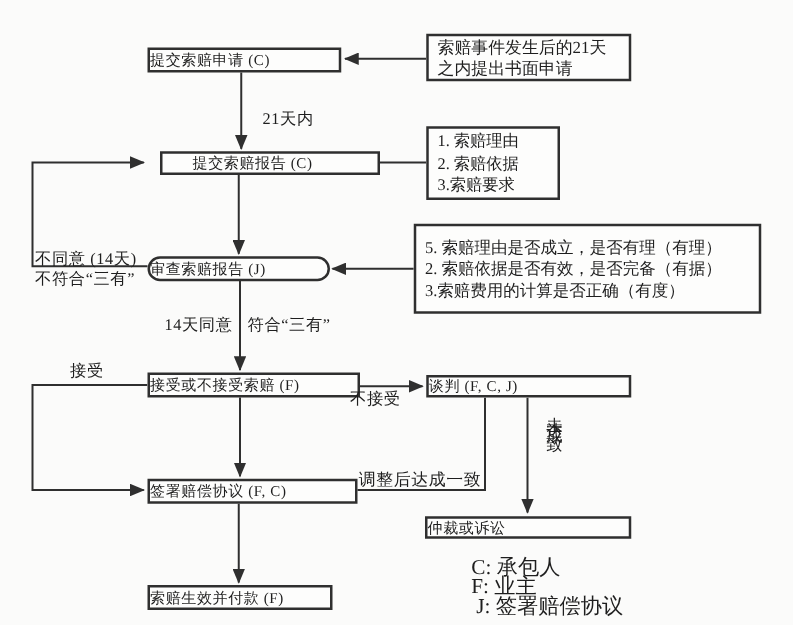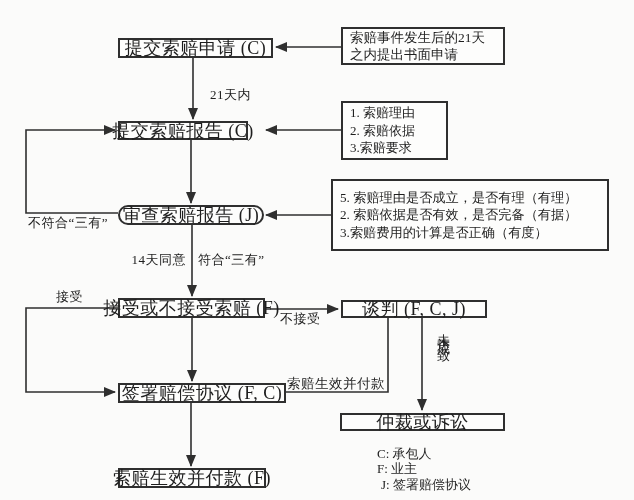--- a/index.html
+++ b/index.html
@@ -13,22 +13,22 @@
   #stage { position: relative; width: 634px; height: 500px; }
   #wires { position: absolute; left: 0; top: 0; width: 634px; height: 500px; }
   #wires line, #wires polyline {
     stroke: #2f2f2f; stroke-width: 1.6; fill: none;
   }
   .box {
     position: absolute;
     box-sizing: border-box;
     background: #fdfdfc;
     border: 2px solid #2f2f2f;
-    display: flex; align-items: center; justify-content: center;
-    font-size: 18px; letter-spacing: 0.5px;
+    display: flex; align-items: center; 
+    font-size: 12px; letter-spacing: 0.5px;
     white-space: nowrap;
   }
   .box.list {
     flex-direction: column;
     align-items: flex-start; justify-content: center;
     padding: 12px 7px;
     font-size: 13px; line-height: 17.5px;
     letter-spacing: 0;
   }
   .lbl {
@@ -38,21 +38,21 @@
     letter-spacing: 0.5px;
     text-align: right;
   }
   .lbl.right-align { text-align: right; }
   .lbl.vertical {
     writing-mode: vertical-rl;
     letter-spacing: 4px;
     height: 90px;
     text-align: left;
   }
-  #legend { position: absolute; left: 377px; top: 446px; font-size: 13px; line-height: 15.4px; }
+  #legend { position: absolute; left: 377px; top: 446px; font-size: 17px; line-height: 15.4px; }
   #legend .legend-item { white-space: nowrap; }
   #legend .legend-item:nth-child(3) { padding-left: 4px; }
 </style>
 </head>
 <body>
 
 <div id="stage">
 
   <svg id="wires" viewBox="0 0 634 500">
     <defs>
@@ -77,74 +77,75 @@
 
   <div class="box" style="left:118px; top:38px; width:155px; height:20px;">
     <span>提交索赔申请 (C)</span>
   </div>
 
   <div class="box list" style="left:341px; top:27px; width:164px; height:38px; font-size:13.5px; line-height:17px;">
     <div>索赔事件发生后的21天</div>
     <div>之内提出书面申请</div>
   </div>
 
-  <div class="box" style="left:118px; top:121px; width:130px; height:19px;">
+  <div class="box" style="left:128px; top:121px; width:176px; height:19px;padding-left:24px;">
     <span>提交索赔报告 (C)</span>
   </div>
 
   <div class="box list" style="left:341px; top:101px; width:107px; height:59px;">
     <div>1. 索赔理由</div>
     <div>2. 索赔依据</div>
     <div>3.索赔要求</div>
   </div>
 
   <div class="box" style="left:118px; top:205px; width:146px; height:20px;border-radius:10px;">
     <span>审查索赔报告 (J)</span>
   </div>
 
   <div class="box list" style="left:331px; top:179px; width:278px; height:72px; font-size:13.2px;">
     <div>5. 索赔理由是否成立，是否有理（有理）</div>
     <div>2. 索赔依据是否有效，是否完备（有据）</div>
     <div>3.索赔费用的计算是否正确（有度）</div>
   </div>
 
-  <div class="box" style="left:118px; top:298px; width:147px; height:20px;">
+  <div class="box" style="left:118px; top:298px; width:170px; height:20px;">
     <span>接受或不接受索赔 (F)</span>
   </div>
 
-  <div class="box" style="left:341px; top:300px; width:146px; height:18px;">
+  <div class="box" style="left:341px; top:300px; width:164px; height:18px;">
     <span>谈判 (F, C, J)</span>
   </div>
 
   <div class="box" style="left:118px; top:383px; width:168px; height:20px;">
     <span>签署赔偿协议 (F, C)</span>
   </div>
 
   <div class="box" style="left:340px; top:413px; width:165px; height:18px;">
     <span>仲裁或诉讼</span>
   </div>
 
   <div class="box" style="left:118px; top:468px; width:148px; height:20px;">
     <span>索赔生效并付款 (F)</span>
   </div>
 
   <div class="lbl" style="left:210px; top:86px;">21天内</div>
 
+  <div class="lbl" style="left:28px; top:198px;">不同意 (14天)</div>
 
   <div class="lbl" style="left:28px; top:214px;">不符合“三有”</div>
 
   <div class="lbl right-align" style="left:118px; top:251px; width:68px;">14天同意</div>
 
   <div class="lbl" style="left:198px; top:251px;">符合“三有”</div>
 
   <div class="lbl" style="left:56px; top:288px;">接受</div>
 
   <div class="lbl" style="left:280px; top:291px;margin-top:19px;">不接受</div>
 
-  <div class="lbl" style="left:287px; top:375px; font-size:13.5px;">索赔生效并付款</div>
+  <div class="lbl" style="left:287px; top:375px; font-size:13.5px;">调整后达成一致</div>
 
   <div class="lbl vertical" style="left:434px; top:323px;">未达成一致</div>
 
   <div id="legend">
     <div class="legend-item">C: 承包人</div>
     <div class="legend-item">F: 业主</div>
     <div class="legend-item">J: 签署赔偿协议</div>
   </div>
 
 </div>

